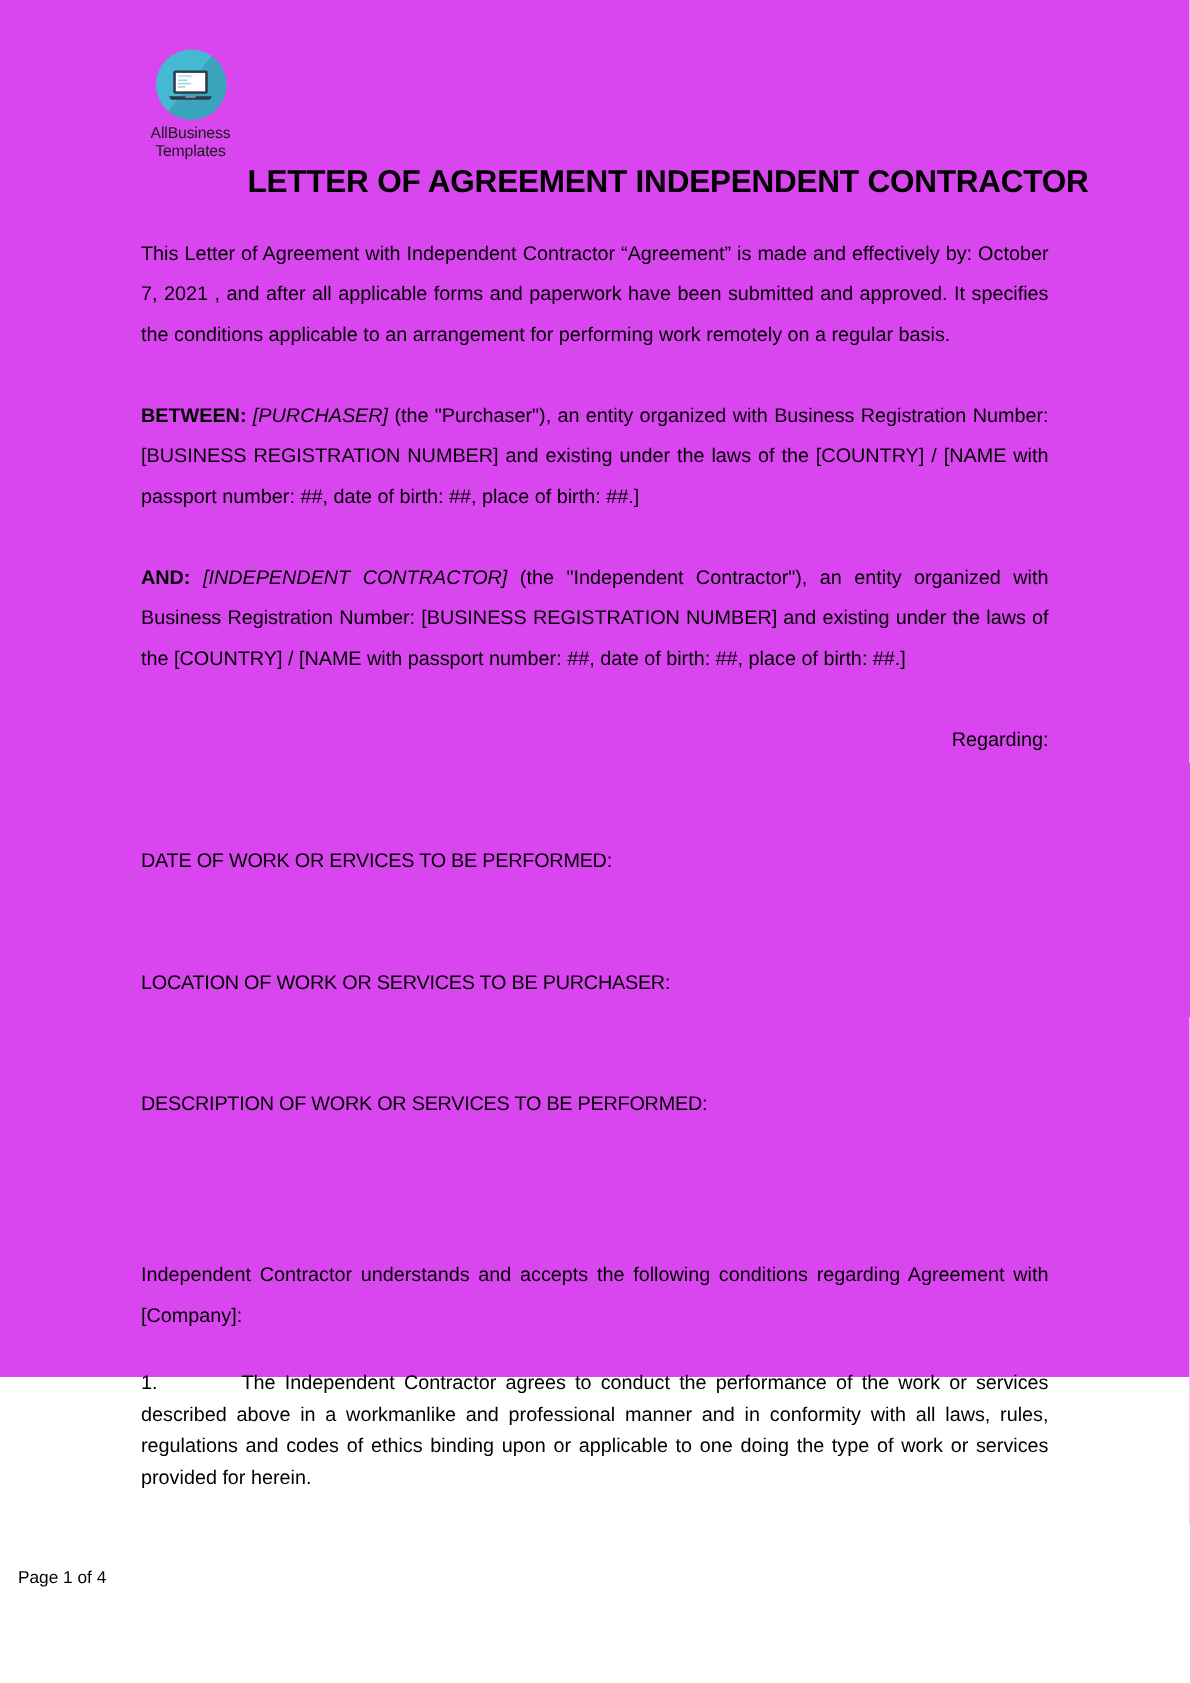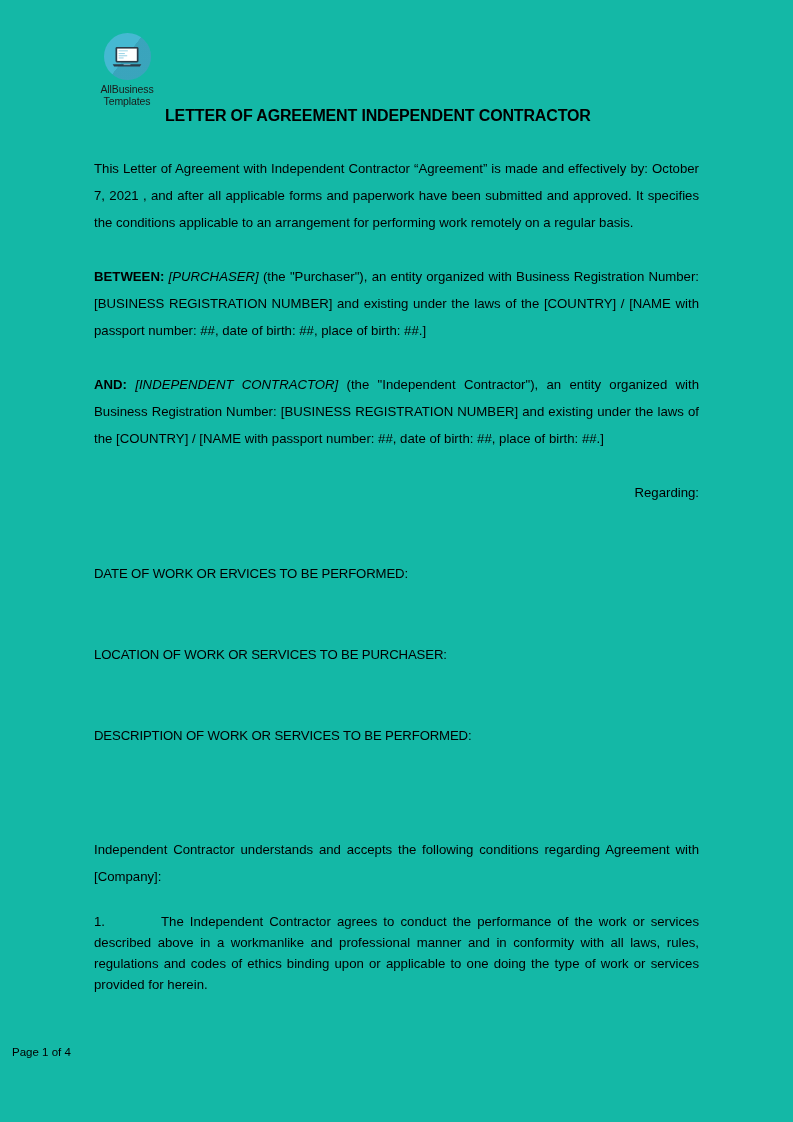--- a/index.html
+++ b/index.html
@@ -13,22 +13,22 @@
     height: 1122px;
     position: relative;
     font-family: "Liberation Sans", sans-serif;
     color: #000000;
     overflow: hidden;
   }
 
   .page {
     position: relative;
     width: 793px;
-    height: 1122px;
-    background: #14b8a6;
+    height: 918px;
+    background: #d946ef;
   }
 
   
   .brand {
     position: absolute;
     left: 90px;
     top: 33px;
     width: 74px;
     text-align: center;
   }
@@ -64,21 +64,21 @@
     white-space: nowrap;
   }
   .brand-name .l2 { display: block; }
 
   
   .doc-title {
     position: absolute;
     left: 165px;
     top: 96px;
     font-family: "Liberation Sans", sans-serif;
-    font-size: 16px;
+    font-size: 21px;
     font-weight: bold;
     letter-spacing: -0.15px;
     color: #000000;
     white-space: nowrap;
   }
 
   
   .body-area {
     position: absolute;
     left: 94px;

